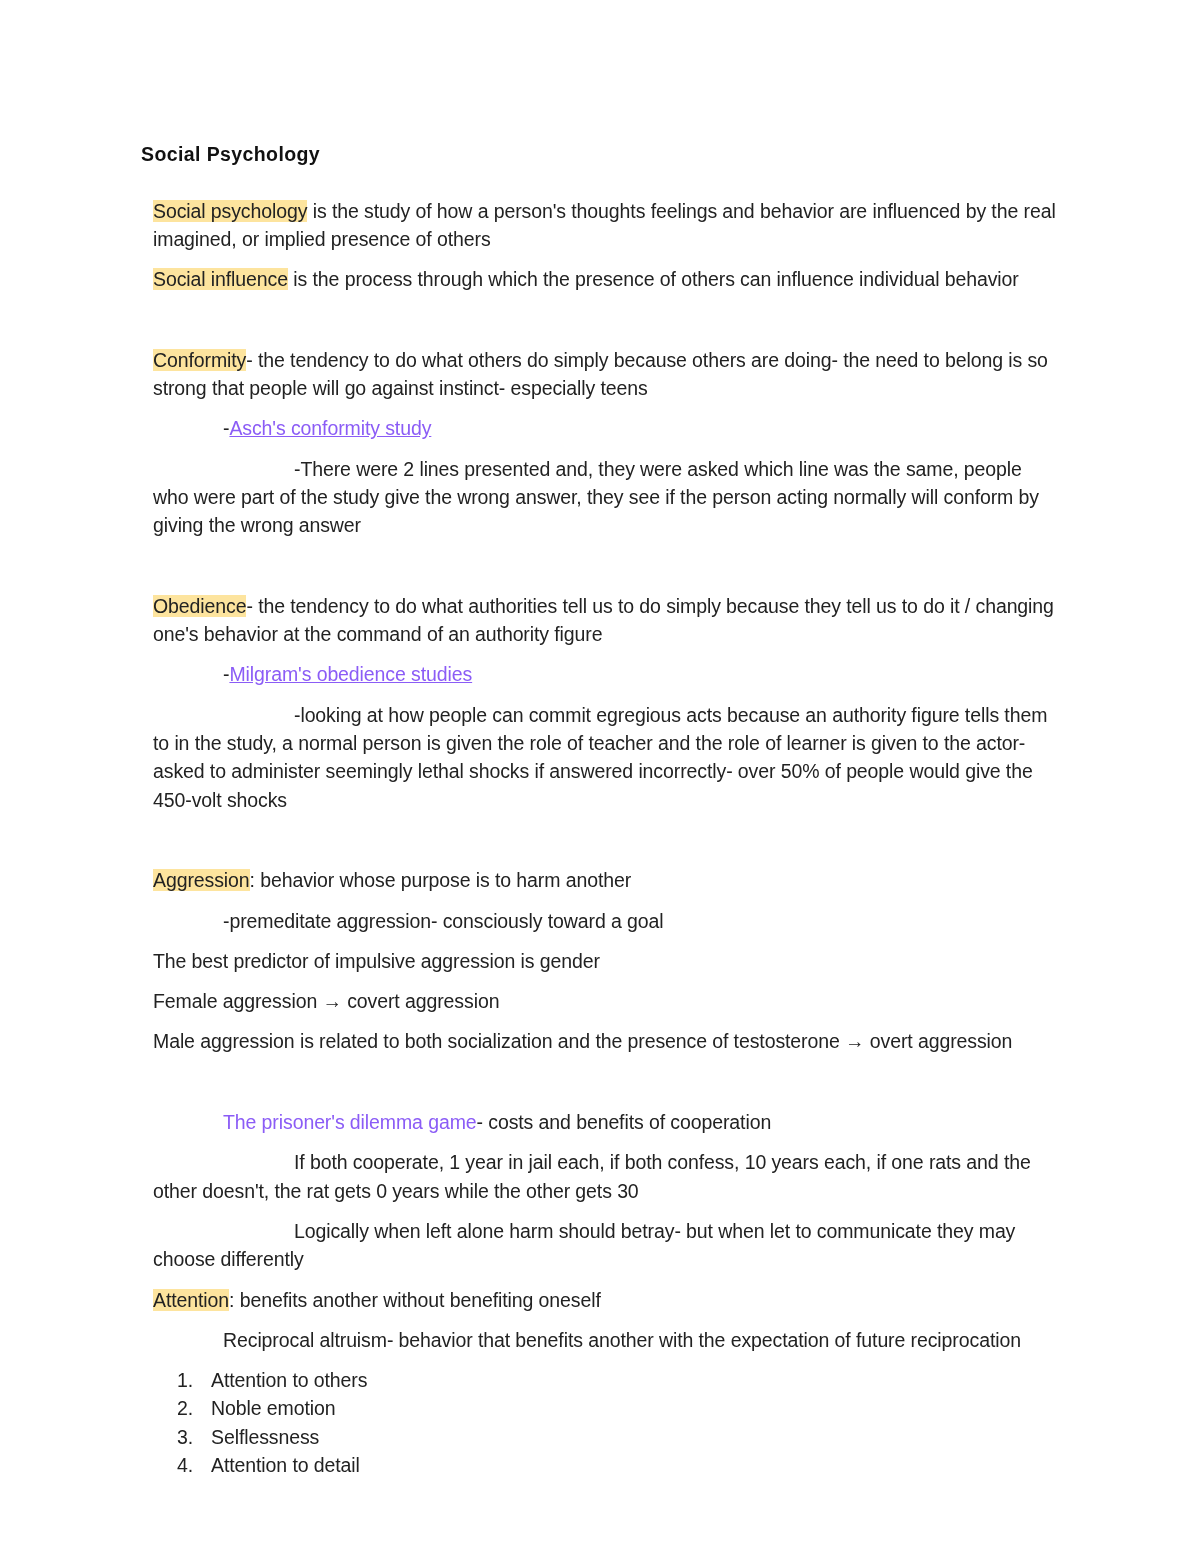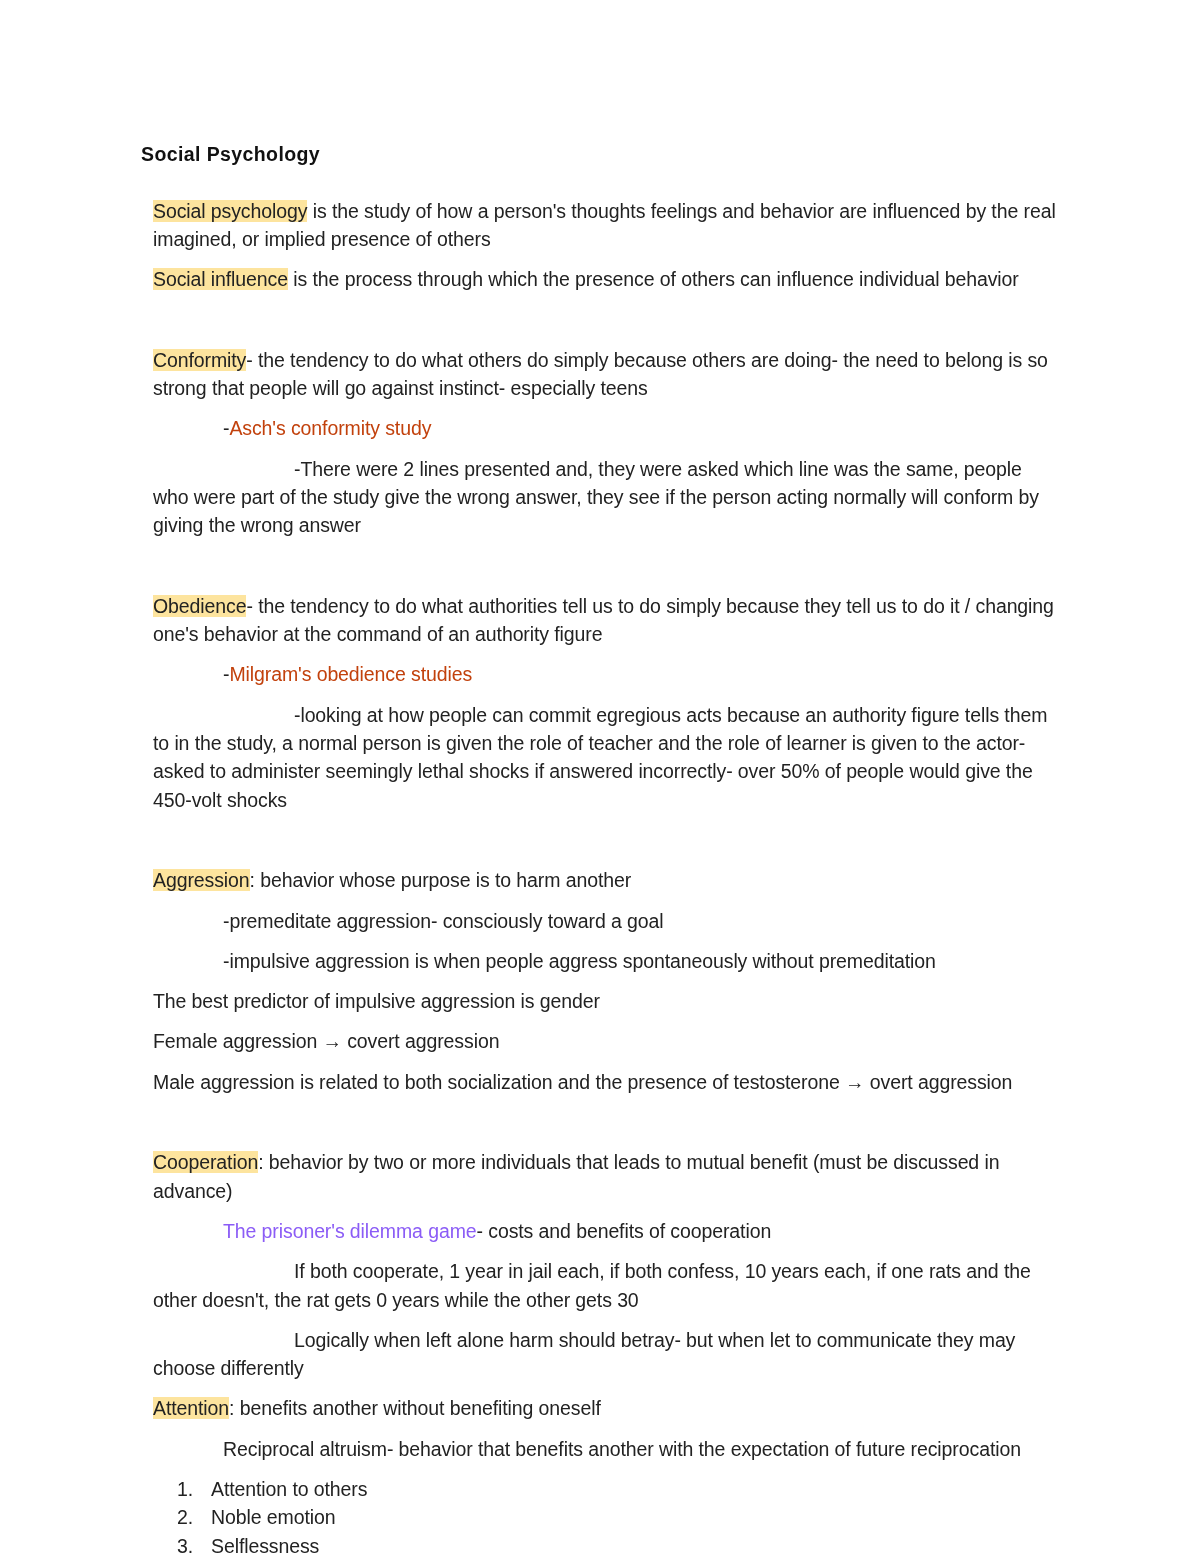--- a/index.html
+++ b/index.html
@@ -30,21 +30,21 @@
       letter-spacing: 0.4px;
       color: #111111;
       margin: 0 0 28.3px 0;
       line-height: 28.3px;
     }
     p { margin: 12px; }
     .blank { height: 28.3px; }
     .hl {
       background: #fde49e;
     }
-    .red-dark { color: #c2410c; }
+    .red-dark { color: #8b5cf6; text-decoration: underline; }
     .red-light { color: #8b5cf6; }
     .indent1 { padding-left: 70px; }
     .first-indent1 { text-indent: 70px; }
     .first-indent2 { text-indent: 141px; }
     ol.numbered {
       margin: 0;
       padding: 0;
       list-style: none;
     }
     ol.numbered li {
@@ -75,28 +75,26 @@
   <div class="blank"></div>
 
   <p><span class="hl">Obedience</span><span>- the tendency to do what authorities tell us to do simply because they tell us to do it / changing one's behavior at the command of an authority figure</span></p>
   <p class="indent1"><span>-</span><span class="red-dark">Milgram's obedience studies</span></p>
   <p class="first-indent2">-looking at how people can commit egregious acts because an authority figure tells them to in the study, a normal person is given the role of teacher and the role of learner is given to the actor- asked to administer seemingly lethal shocks if answered incorrectly- over 50% of people would give the 450-volt shocks</p>
 
   <div class="blank"></div>
 
   <p><span class="hl">Aggression</span><span>: behavior whose purpose is to harm another</span></p>
   <p class="indent1">-premeditate aggression- consciously toward a goal</p>
-  <p class="indent1">-impulsive aggression is when people aggress spontaneously without premeditation</p>
   <p>The best predictor of impulsive aggression is gender</p>
   <p>Female aggression → covert aggression</p>
   <p>Male aggression is related to both socialization and the presence of testosterone → overt aggression</p>
 
   <div class="blank"></div>
 
-  <p><span class="hl">Cooperation</span><span>: behavior by two or more individuals that leads to mutual benefit (must be discussed in advance)</span></p>
   <p class="indent1"><span class="red-light">The prisoner's dilemma game</span><span>- costs and benefits of cooperation</span></p>
   <p class="first-indent2">If both cooperate, 1 year in jail each, if both confess, 10 years each, if one rats and the other doesn't, the rat gets 0 years while the other gets 30</p>
   <p class="first-indent2">Logically when left alone harm should betray- but when let to communicate they may choose differently</p>
 
   <p><span class="hl">Attention</span><span>: benefits another without benefiting oneself</span></p>
   <p class="first-indent1">Reciprocal altruism- behavior that benefits another with the expectation of future reciprocation</p>
 
   <ol class="numbered">
     <li><span class="num">1.</span><span>Attention to others</span></li>
     <li><span class="num">2.</span><span>Noble emotion</span></li>

